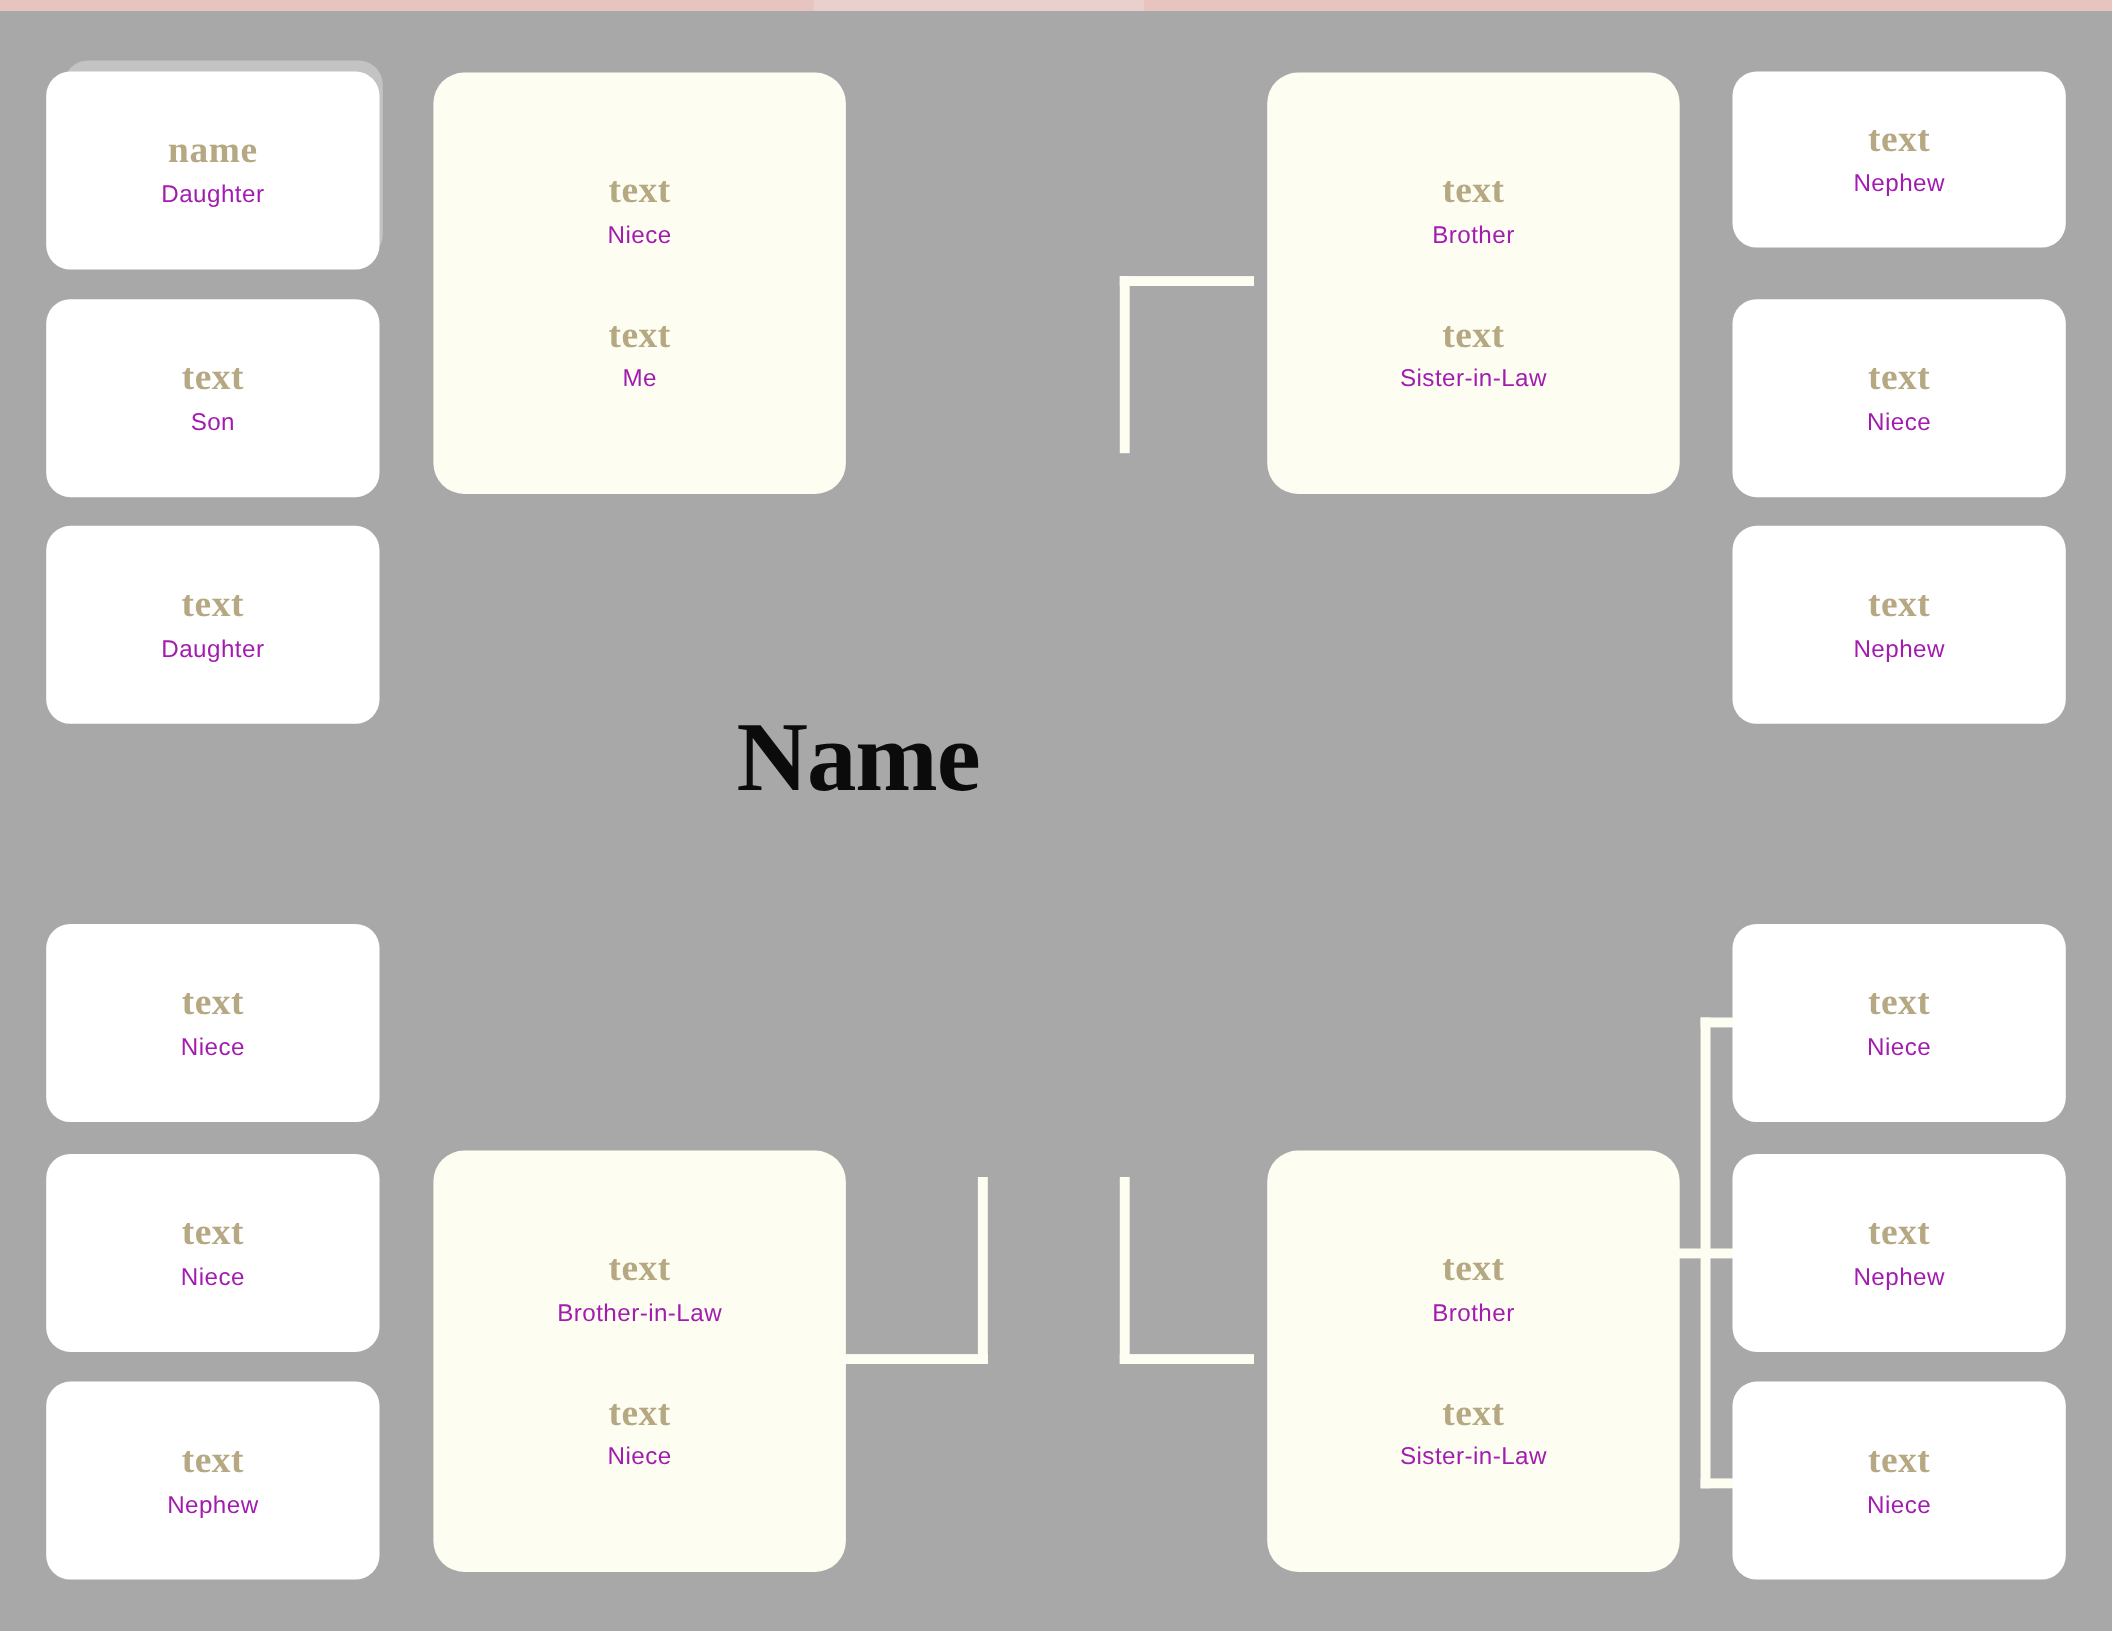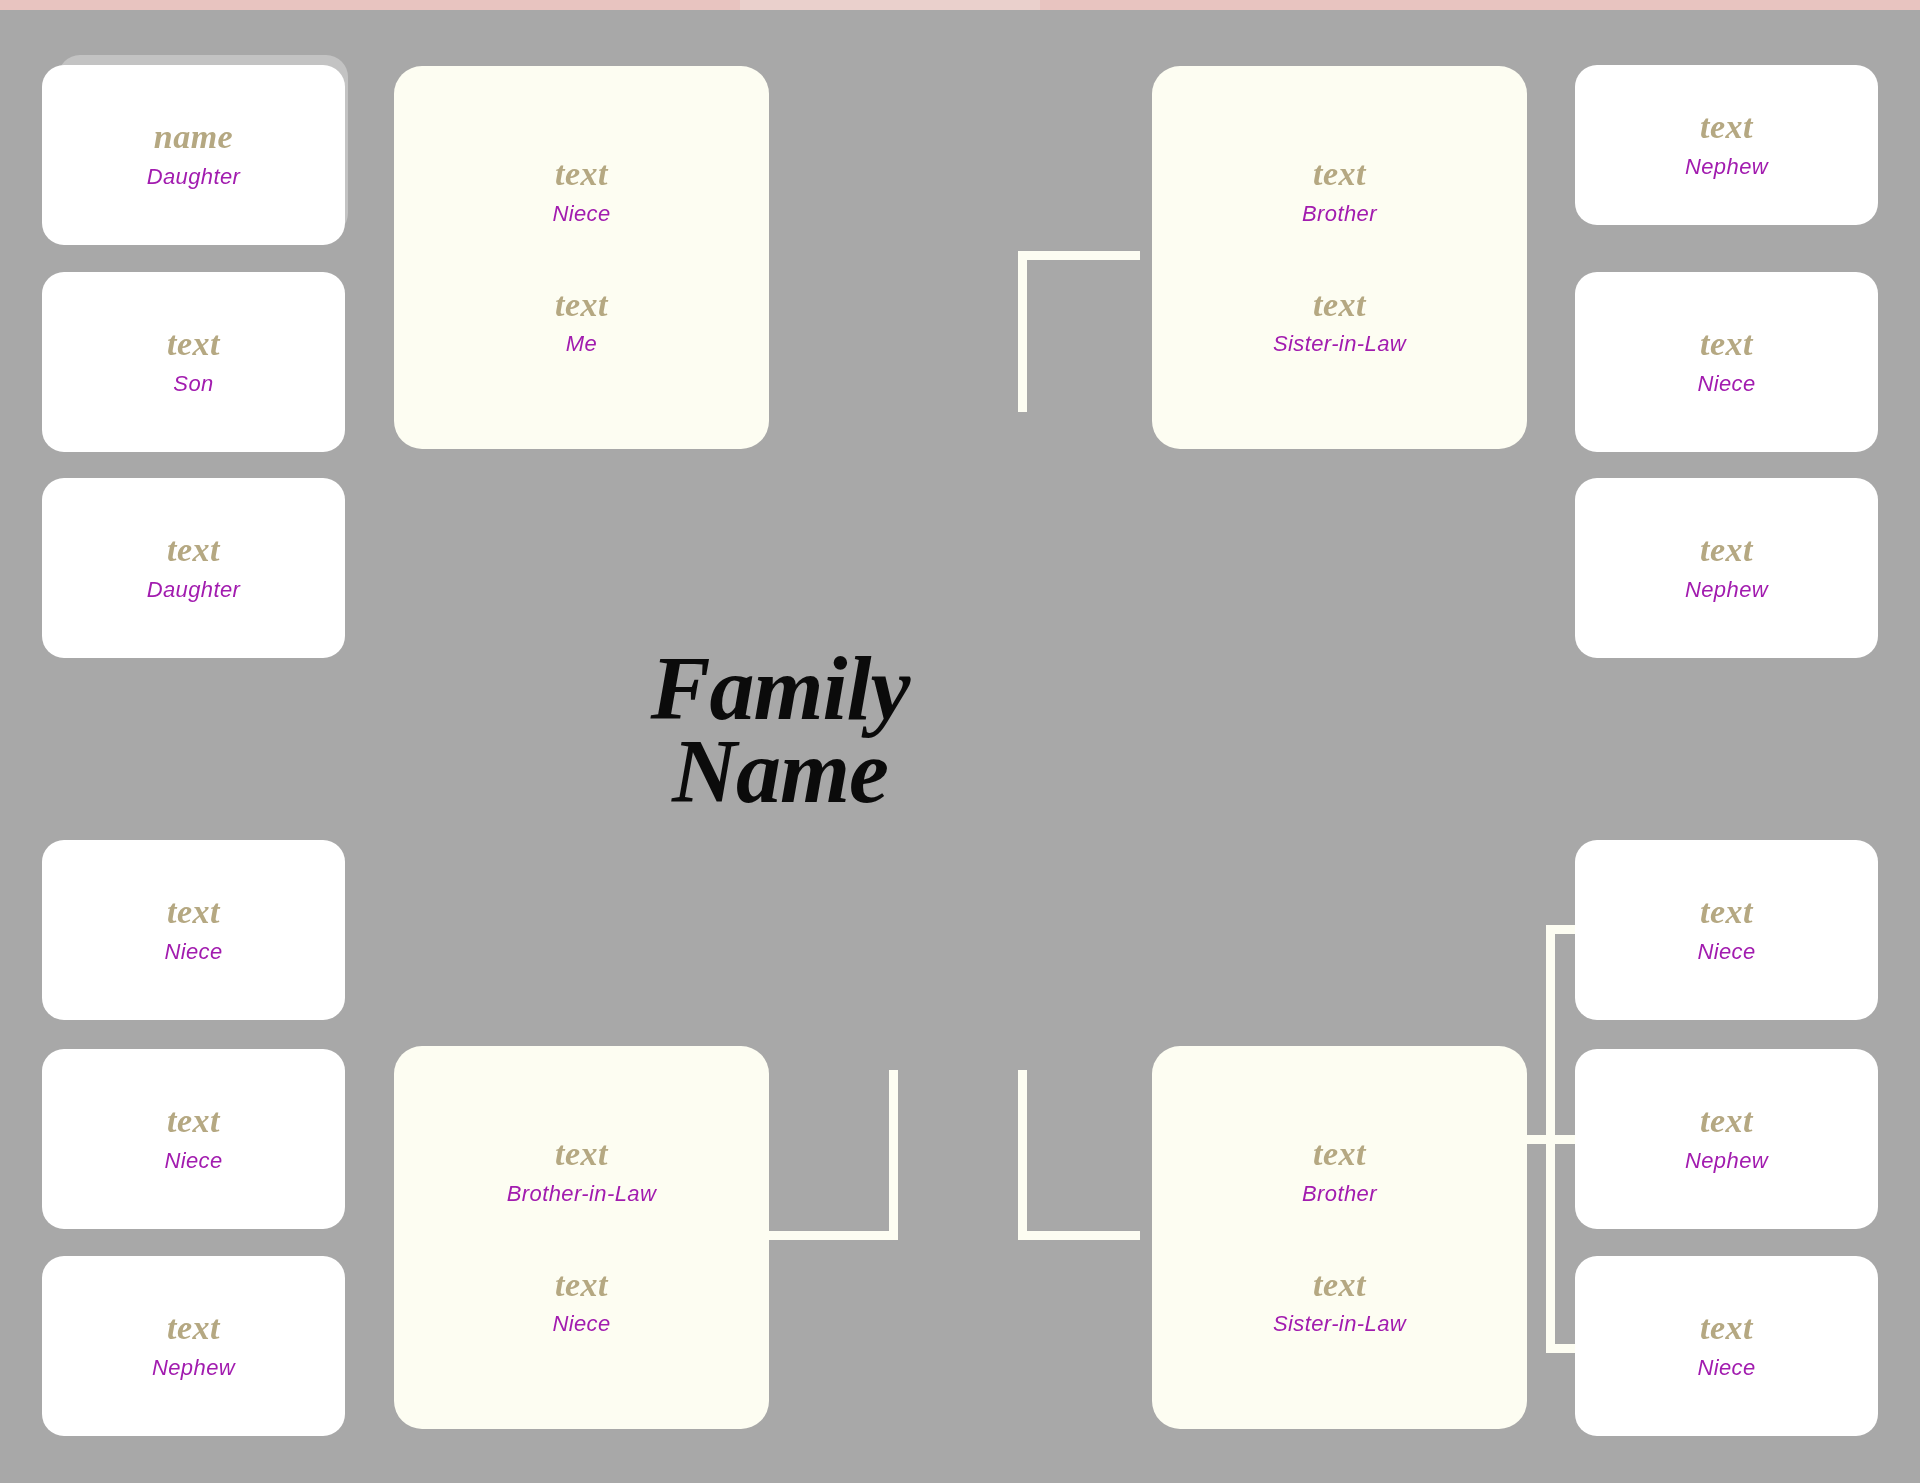--- a/index.html
+++ b/index.html
@@ -31,21 +31,20 @@
     width: 300px; height: 10px;
     background: #ead0cc;
   }
 
   #canvas {
     position: absolute;
     top: 0; left: 0;
     width: 1920px;
     height: 1197px;
     background: #a8a8a8;
-    font-style: italic;
   }
 
   
   .card {
     position: absolute;
     border-radius: 22px;
     background: #ffffff;
     display: flex;
     flex-direction: column;
     align-items: center;
@@ -265,17 +264,16 @@
   </div>
 
   <div class="card" style="left:1575px; top:1256px; width:303px; height:180px;">
     <div class="person">
       <div class="p-name">text</div>
       <div class="p-rel">Niece</div>
     </div>
   </div>
 
   <div id="family-title">
-    <span class="ln">Family</span>
     <span class="ln">Name</span>
   </div>
 
 </div>
 
 </body></html>

